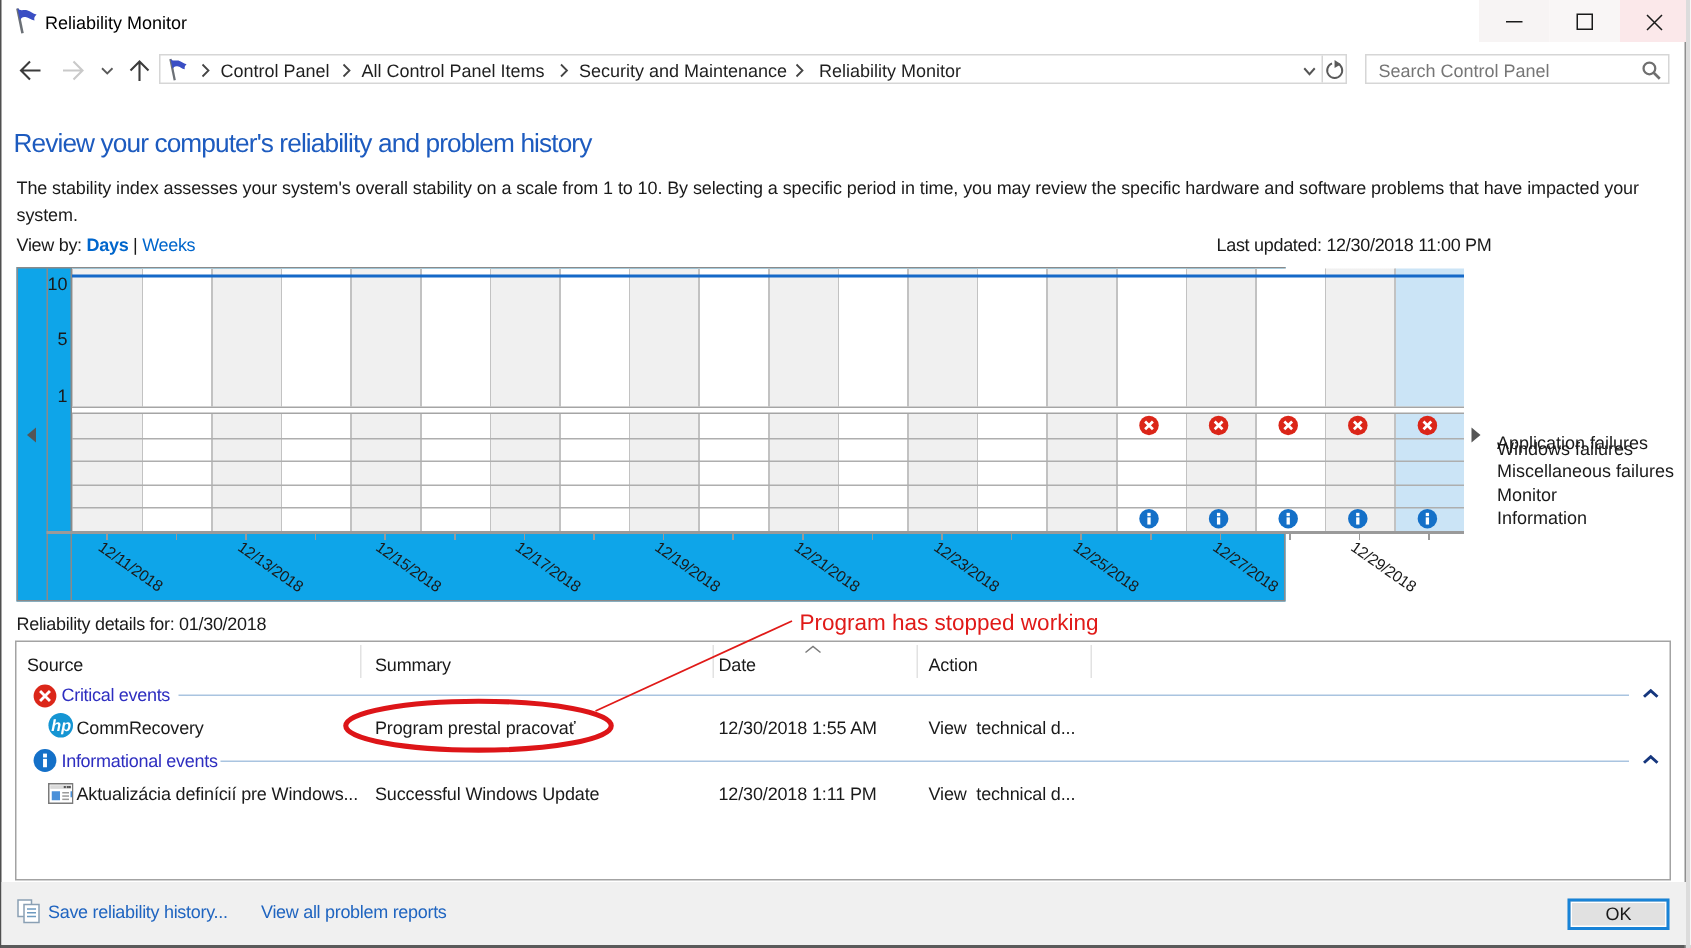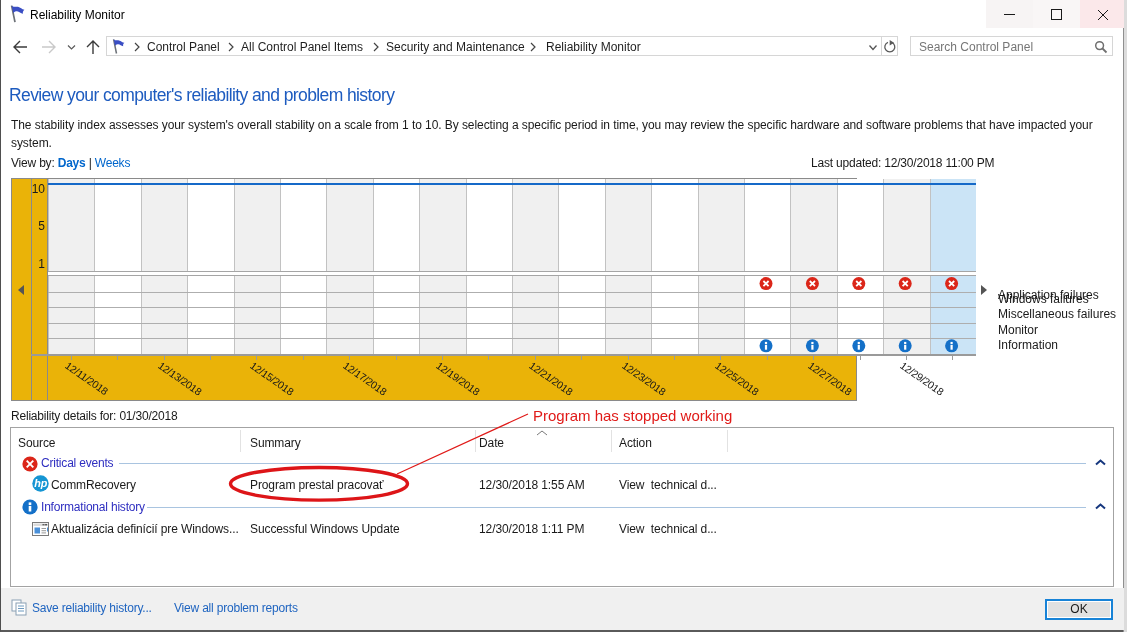--- a/index.html
+++ b/index.html
@@ -12,21 +12,21 @@
        border-left:1px solid #4f4f4f;border-bottom:2px solid #5a5a5a;box-sizing:border-box;}
   .rb1{position:absolute;right:3px;top:0;width:1px;height:632px;background:#8f8f8f;}
   .rb2{position:absolute;right:0;top:0;width:3px;height:632px;background:#dcdcdc;}
   
   .cap{position:absolute;top:0;height:28px;width:47px;}
   
   .navbox{position:absolute;top:36px;height:20px;border:1px solid #d6d6d6;background:#fff;box-sizing:border-box;}
   .bc{position:absolute;top:40px;font-size:12px;color:#1f1f1f;white-space:nowrap;letter-spacing:0;}
   
   #chart{position:absolute;left:11px;top:178px;width:846px;height:223px;
-         border:1px solid #8a8a8a;box-sizing:border-box;background:#eab308;}
+         border:1px solid #8a8a8a;box-sizing:border-box;background:#0ea5e9;}
   .ylab{position:absolute;width:14px;text-align:right;font-size:12px;color:#1a1a1a;}
   .dlab{position:absolute;font-size:10.5px;color:#1a1a1a;white-space:nowrap;
         transform:rotate(35deg);transform-origin:0 0;letter-spacing:-0.25px;}
   .leg{position:absolute;left:998px;font-size:12px;color:#1a1a1a;white-space:nowrap;letter-spacing:0;}
   
   #panel{position:absolute;left:10px;top:427px;width:1104px;height:160px;
          border:1px solid #a3a3a3;box-sizing:border-box;background:#fff;}
   .hsep{position:absolute;top:2px;width:1px;height:22px;background:#e2e2e2;}
   .grpline{position:absolute;height:1px;background:#a9c4e0;}
   .grptxt{position:absolute;font-size:12px;color:#2e2ec0;white-space:nowrap;letter-spacing:-0.2px;}
@@ -239,21 +239,21 @@
   <div class="cell" style="left:40px;top:50px;">CommRecovery</div>
   <div class="cell" style="left:239px;top:50px;">Program prestal pracovať</div>
   <div class="cell" style="left:468px;top:50px;">12/30/2018 1:55 AM</div>
   <div class="cell link" style="left:608px;top:50px;">View&nbsp; technical d...</div>
 
   <svg class="abs" style="left:11px;top:71px" width="16" height="16" viewBox="0 0 16 16">
     <circle cx="8" cy="8" r="7.6" fill="#1470c8"></circle>
     <rect x="6.7" y="3.4" width="2.6" height="2.6" fill="#fff"></rect>
       <rect x="6.7" y="6.9" width="2.6" height="5.6" fill="#fff"></rect>
   </svg>
-  <div class="grptxt" style="left:30px;top:72px;">Informational history</div>
+  <div class="grptxt" style="left:30px;top:72px;">Informational events</div>
   <div class="grpline" style="left:136px;top:79px;width:939px;"></div>
   <svg class="abs" style="left:1084px;top:75px" width="11" height="7" viewBox="0 0 11 7">
       <path d="M1 5.5 L5.5 1.5 L10 5.5" stroke="#16377e" stroke-width="2" fill="none"></path>
     </svg>
 
   <svg class="abs" style="left:21px;top:94px" width="17" height="14" viewBox="0 0 17 14">
     <rect x="0.5" y="0.5" width="16" height="13" fill="#fff" stroke="#7a7a7a" stroke-width="1"></rect>
     <rect x="1.5" y="1.5" width="14" height="2.4" fill="#d9d9d9"></rect>
     <rect x="10.5" y="2" width="1.4" height="1.4" fill="#555"></rect>
       <rect x="12.5" y="2" width="1.4" height="1.4" fill="#555"></rect>

